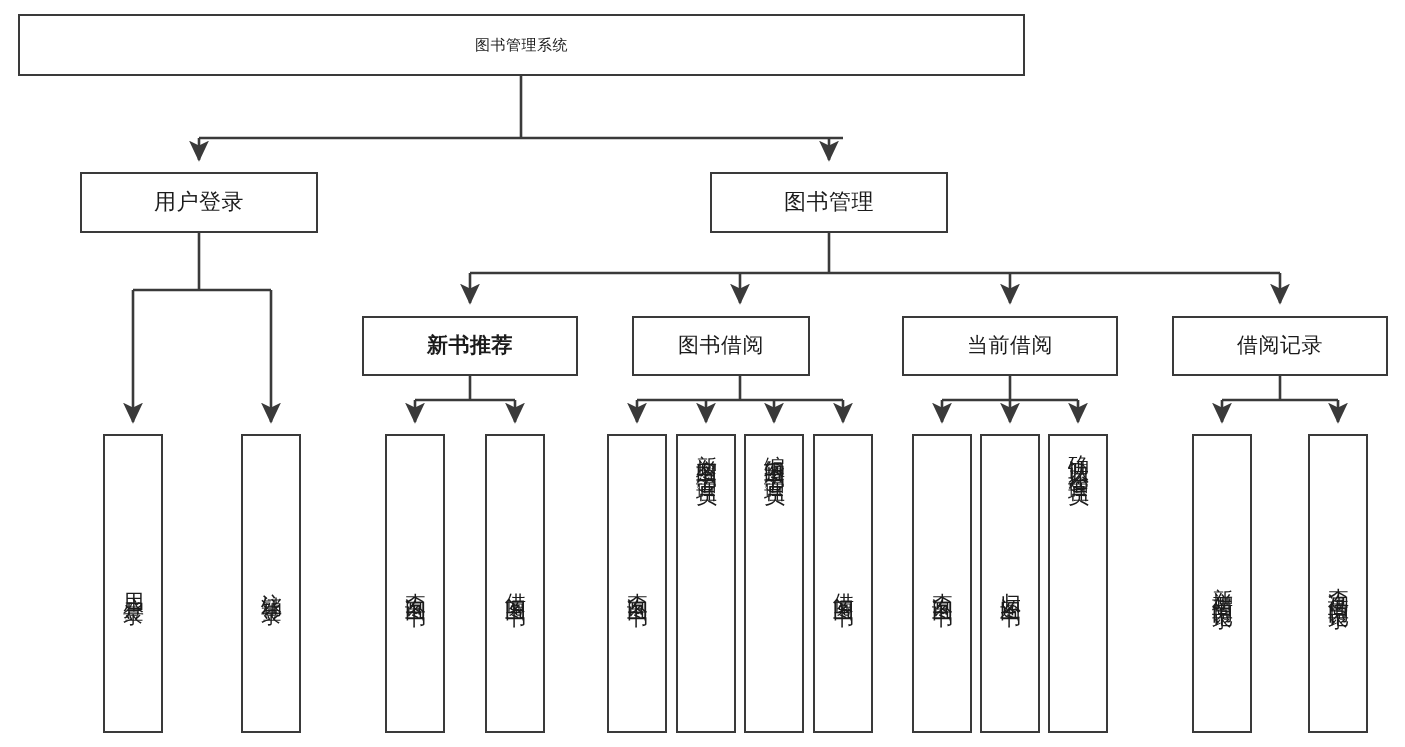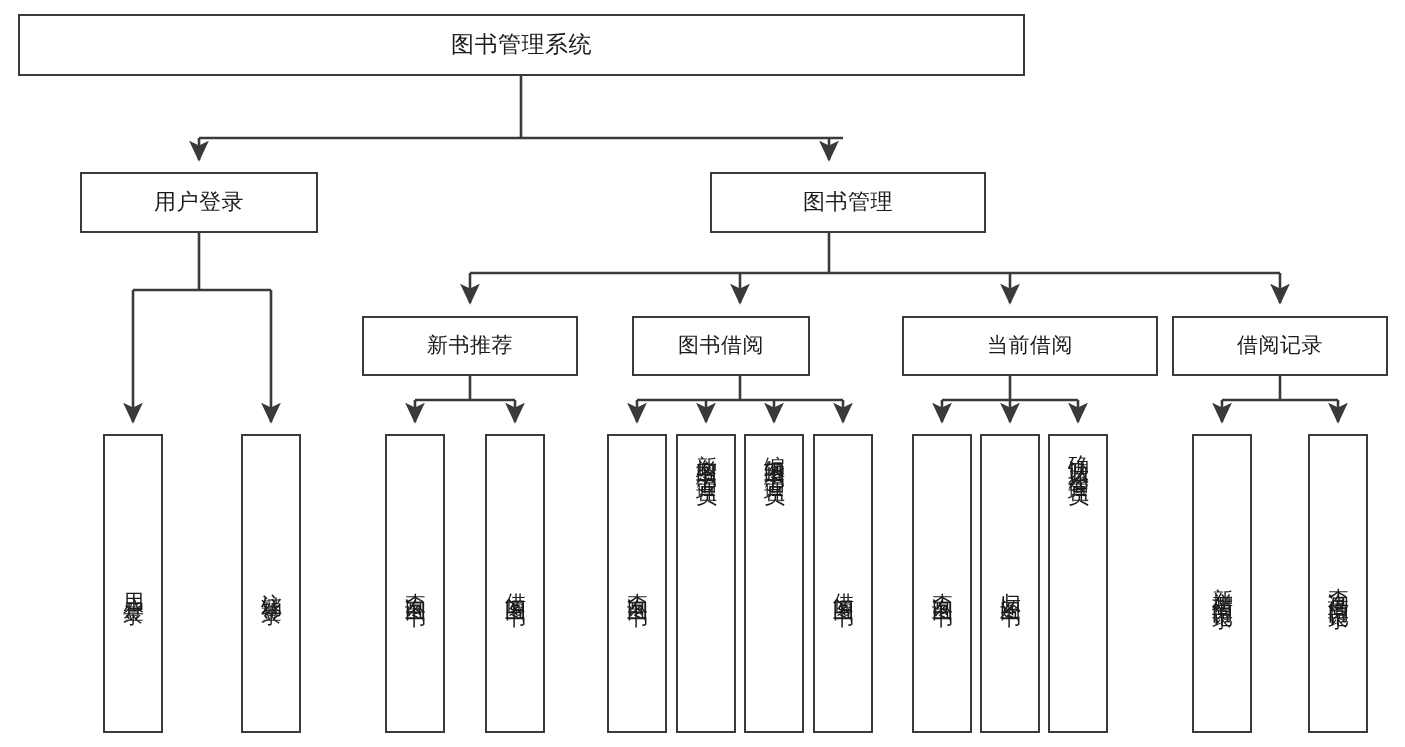--- a/index.html
+++ b/index.html
@@ -35,21 +35,21 @@
     align-items: center;
     justify-content: center;
     z-index: 3;
   }
   .node .lbl {
     color: #1b1b1b;
     line-height: 1.12;
     letter-spacing: 0.5px;
     white-space: nowrap;
   }
-  .node.root .lbl { font-size: 23px; }
+  .node.root .lbl { font-size: 15px; }
   .node.lvl2 .lbl { font-size: 22px; }
   .node.lvl3 .lbl { font-size: 21px; }
   .node.leaf {
     align-items: flex-start;
     justify-content: center;
     padding-top: 2px;
   }
   .node.leaf .lbl {
     writing-mode: vertical-rl;
     text-orientation: upright;
@@ -122,31 +122,31 @@
     </g>
   </svg>
 
   <div class="node root" style="left:18px; top:14px; width:1007px; height:62px;">
     <span class="lbl">图书管理系统</span>
   </div>
 
   <div class="node lvl2" style="left:80px; top:172px; width:238px; height:61px;">
     <span class="lbl">用户登录</span>
   </div>
-  <div class="node lvl2" style="left:710px; top:172px; width:276px; height:61px;">
+  <div class="node lvl2" style="left:710px; top:172px; width:238px; height:61px;">
     <span class="lbl">图书管理</span>
   </div>
 
-  <div class="node lvl3" style="left:362px; top:316px; width:216px; height:60px;">
+  <div class="node lvl3" style="left:362px; top:316px; width:216px; height:60px;font-weight:bold;">
     <span class="lbl">新书推荐</span>
   </div>
   <div class="node lvl3" style="left:632px; top:316px; width:178px; height:60px;">
     <span class="lbl">图书借阅</span>
   </div>
-  <div class="node lvl3" style="left:902px; top:316px; width:256px; height:60px;align-items:center;">
+  <div class="node lvl3" style="left:902px; top:316px; width:216px; height:60px;align-items:center;">
     <span class="lbl">当前借阅</span>
   </div>
   <div class="node lvl3" style="left:1172px; top:316px; width:216px; height:60px;">
     <span class="lbl">借阅记录</span>
   </div>
 
   <div class="node leaf" style="left:103px; top:434px; width:60px; height:299px; align-items:center;">
     <span class="lbl">用户登录</span>
   </div>
   <div class="node leaf" style="left:241px; top:434px; width:60px; height:299px; align-items:center;">

